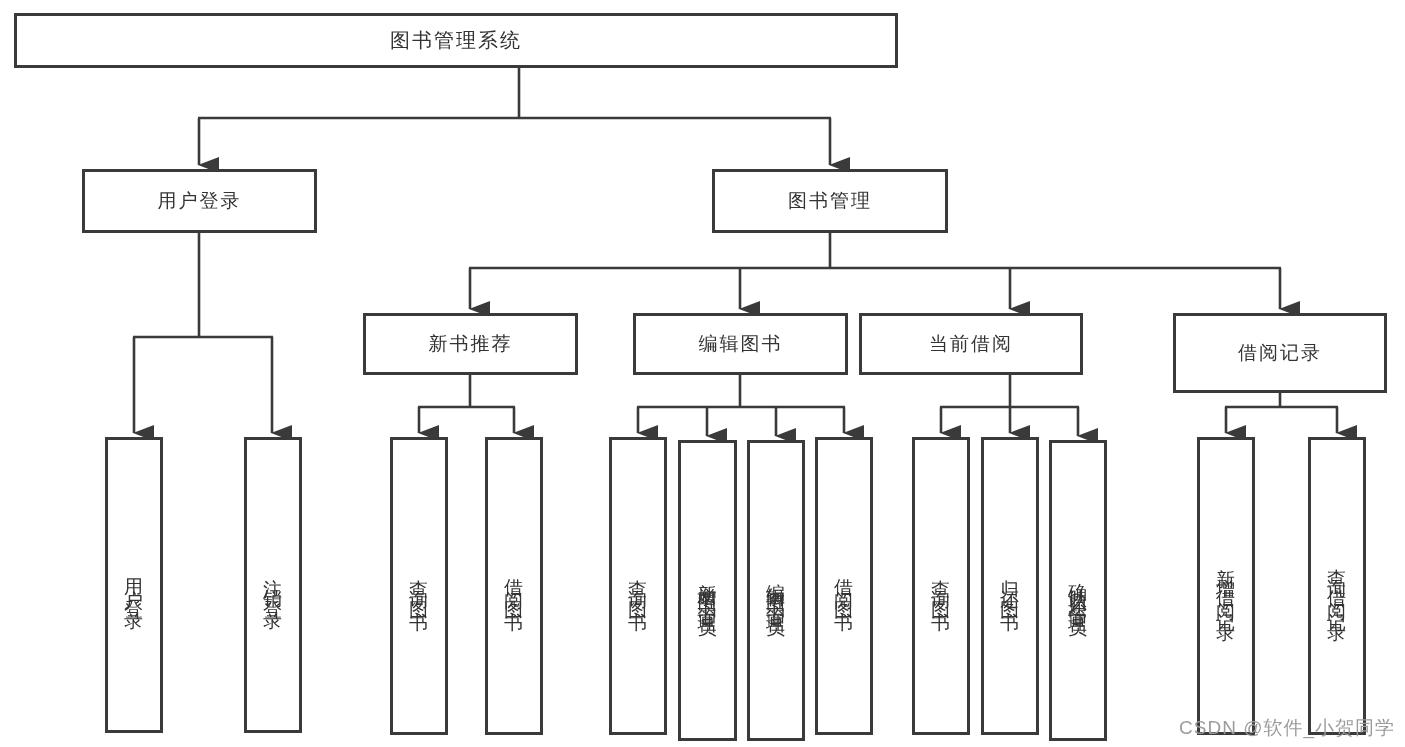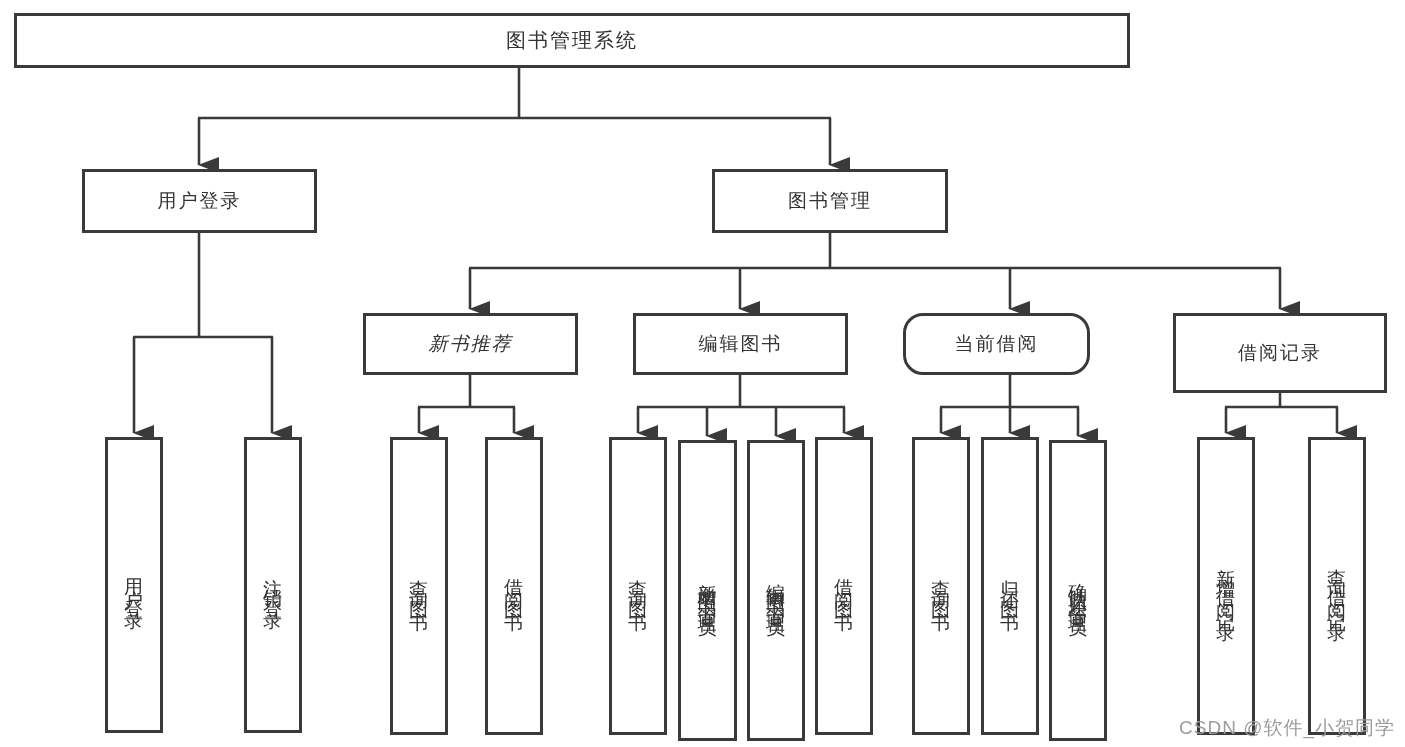--- a/index.html
+++ b/index.html
@@ -114,38 +114,38 @@
       <line x1="1010" y1="407" x2="1010" y2="433" marker-end="url(#arrow)"></line>
       <line x1="1078" y1="407" x2="1078" y2="436" marker-end="url(#arrow)"></line>
 
       <line x1="1280" y1="375" x2="1280" y2="407"></line>
       <line x1="1225" y1="407" x2="1338" y2="407"></line>
       <line x1="1226" y1="407" x2="1226" y2="433" marker-end="url(#arrow)"></line>
       <line x1="1337" y1="407" x2="1337" y2="433" marker-end="url(#arrow)"></line>
     </g>
   </svg>
 
-  <div class="node root" style="left:14px; top:13px; width:1116px; height:55px;">
+  <div class="node root" style="left:14px; top:13px; width:884px; height:55px;">
     <span>图书管理系统</span>
   </div>
 
   <div class="node" style="left:82px; top:169px; width:235px; height:64px;">
     <span>用户登录</span>
   </div>
   <div class="node" style="left:712px; top:169px; width:236px; height:64px;">
     <span>图书管理</span>
   </div>
 
-  <div class="node" style="left:363px; top:313px; width:215px; height:62px;font-style:italic;">
+  <div class="node" style="left:363px; top:313px; width:215px; height:62px;">
     <span>新书推荐</span>
   </div>
   <div class="node" style="left:633px; top:313px; width:215px; height:62px;">
     <span>编辑图书</span>
   </div>
-  <div class="node" style="left:903px; top:313px; width:187px; height:62px;border-radius:20px;">
+  <div class="node" style="left:859px; top:313px; width:224px; height:62px;">
     <span>当前借阅</span>
   </div>
   <div class="node" style="left:1173px; top:313px; width:214px; height:80px;">
     <span>借阅记录</span>
   </div>
 
   <div class="leaf" style="left:105px; top:437px; width:58px; height:296px;">
     <span class="vtxt">用户登录</span>
   </div>
   <div class="leaf" style="left:244px; top:437px; width:58px; height:296px;">

